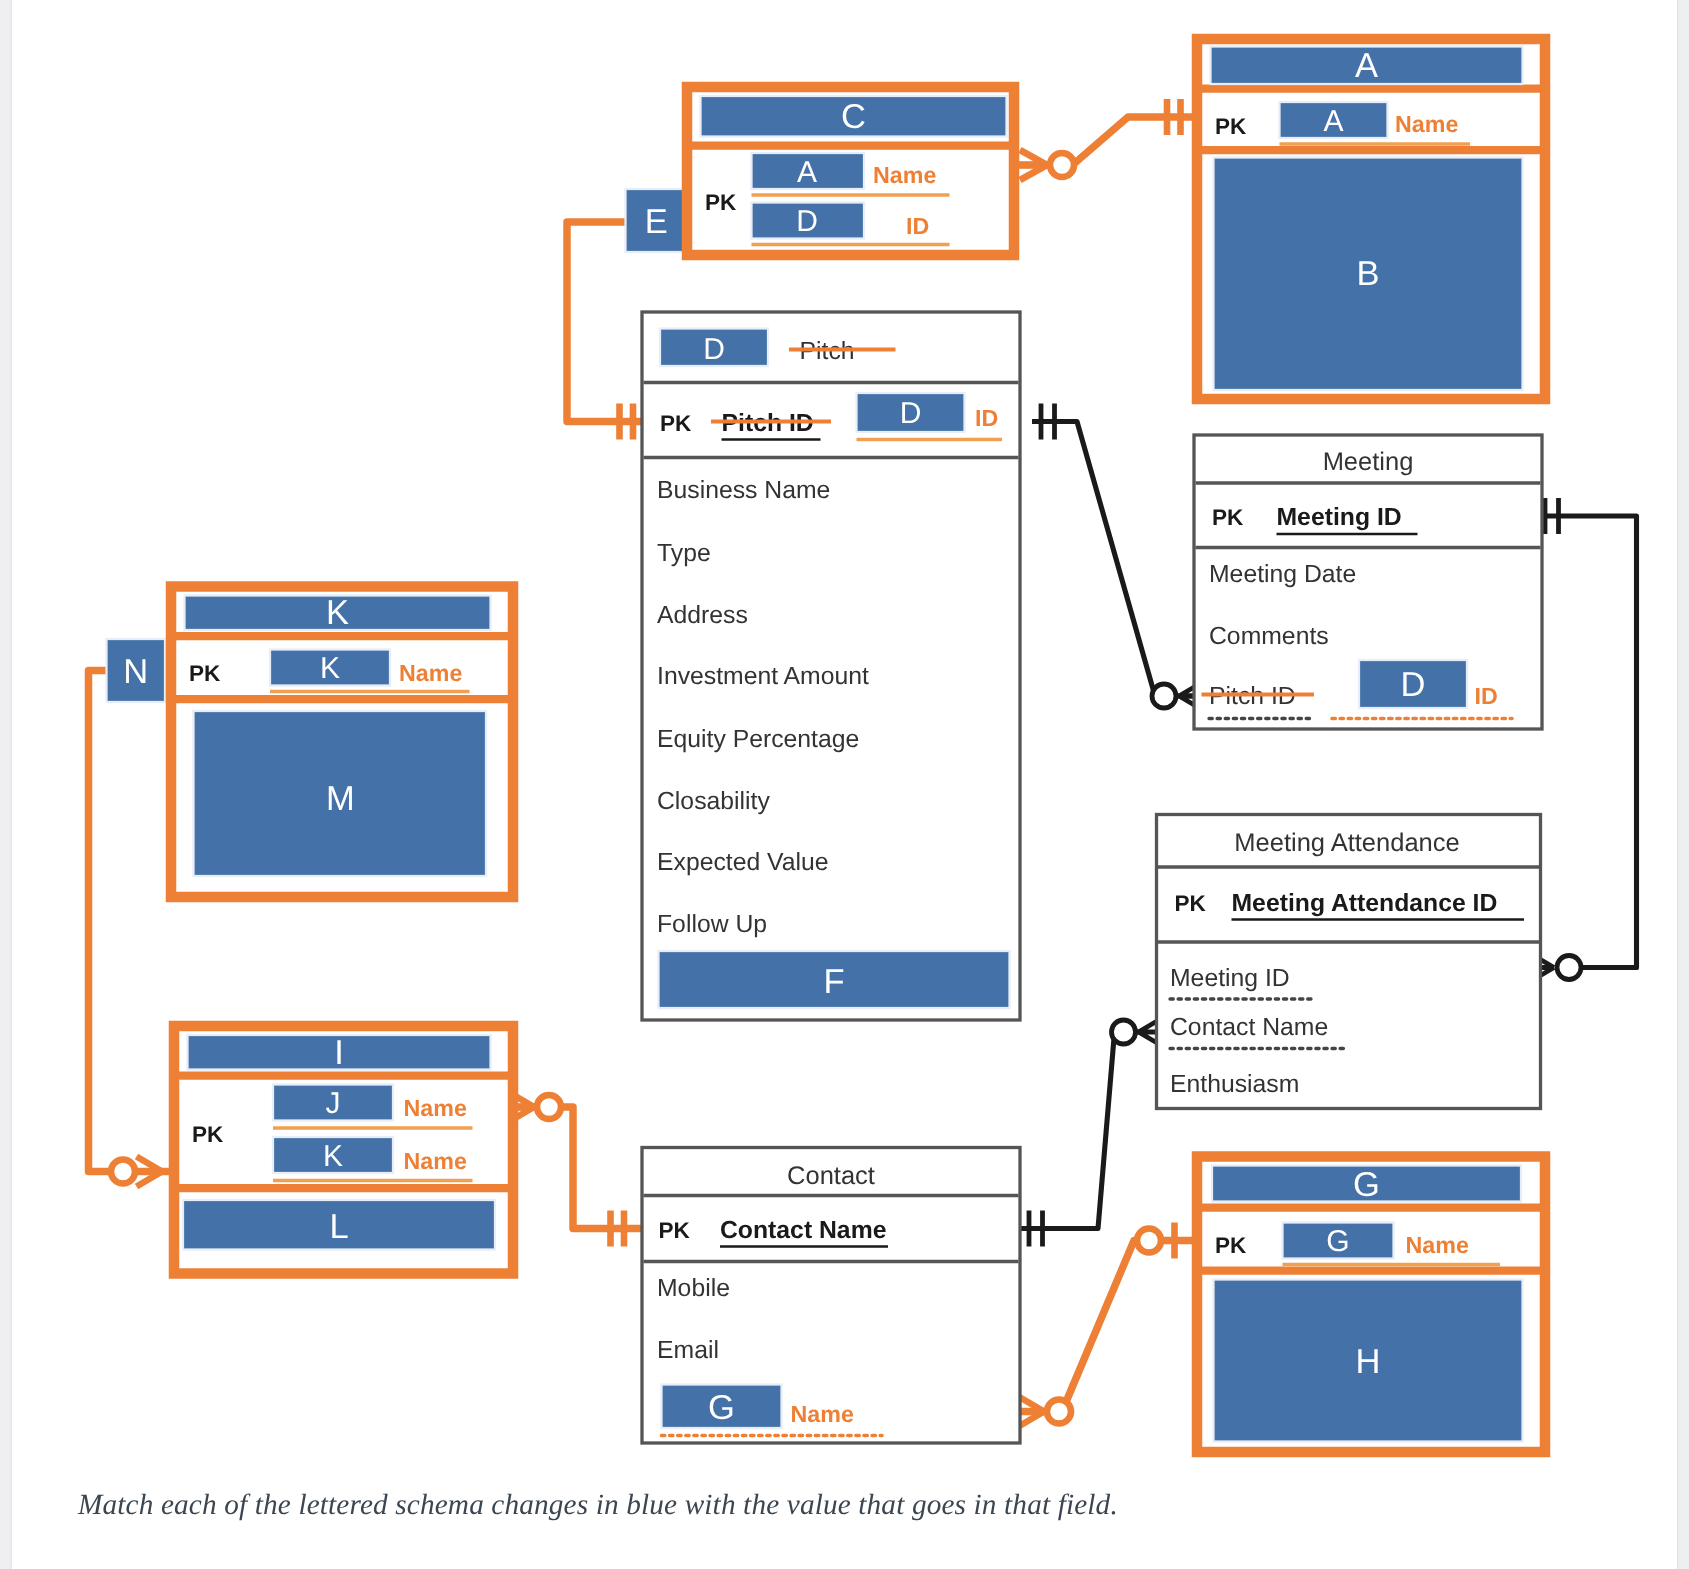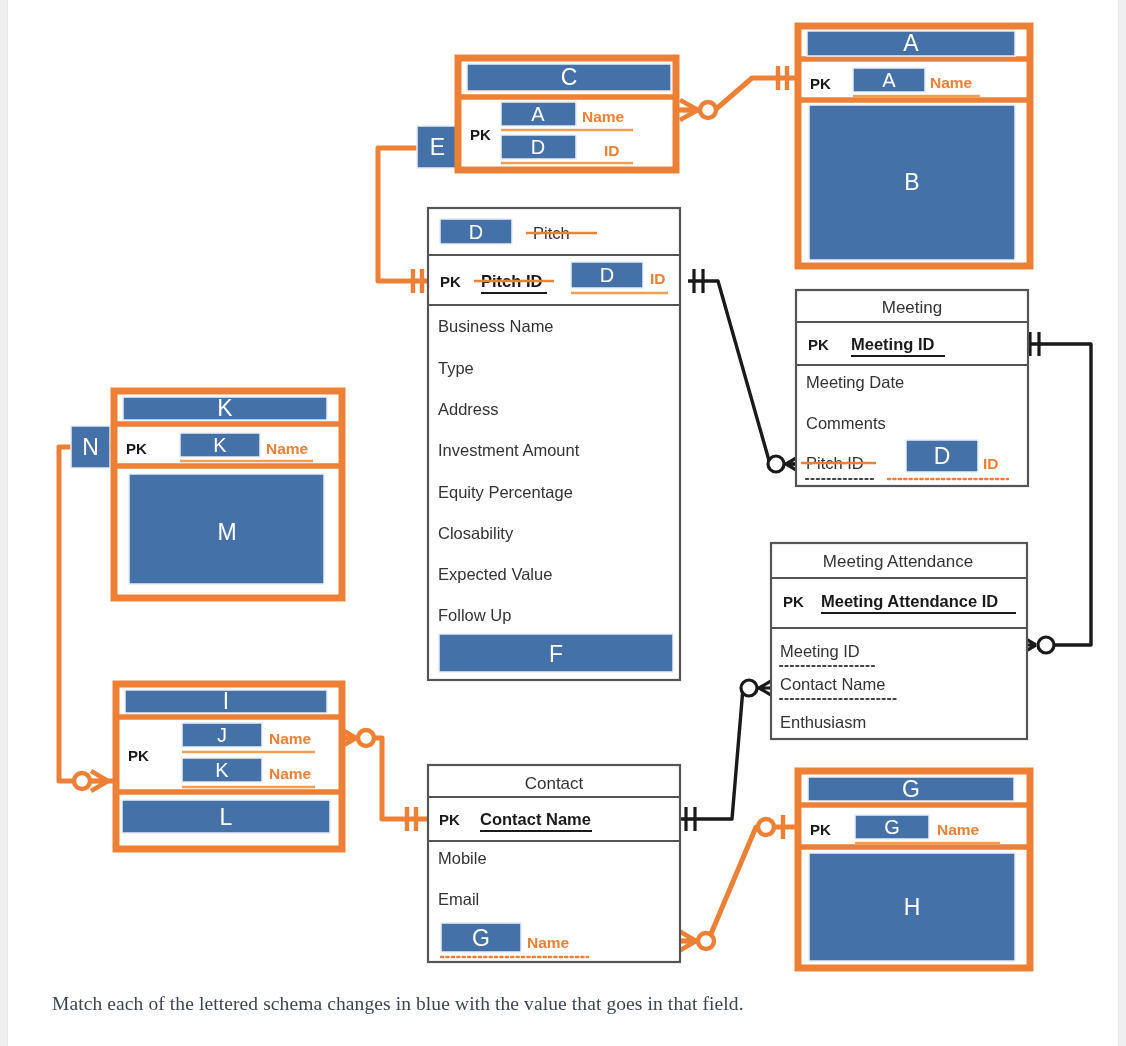--- a/index.html
+++ b/index.html
@@ -29,20 +29,21 @@
   #caption{
     position:absolute;
     left:44px;
     top:993px;
     width:1000px;
     font-size:19.5px;
     color:#3c4650;
     font-family:"Liberation Serif",serif;
     letter-spacing:0.1px;
     white-space:nowrap;
+    font-style:italic;
   }
   svg text{ font-family:"Liberation Sans",sans-serif; }
 </style>
 </head>
 <body>
 
 <div id="page">
  <div id="card">
 
   <svg id="diagram" viewBox="0 0 1110 1046">

